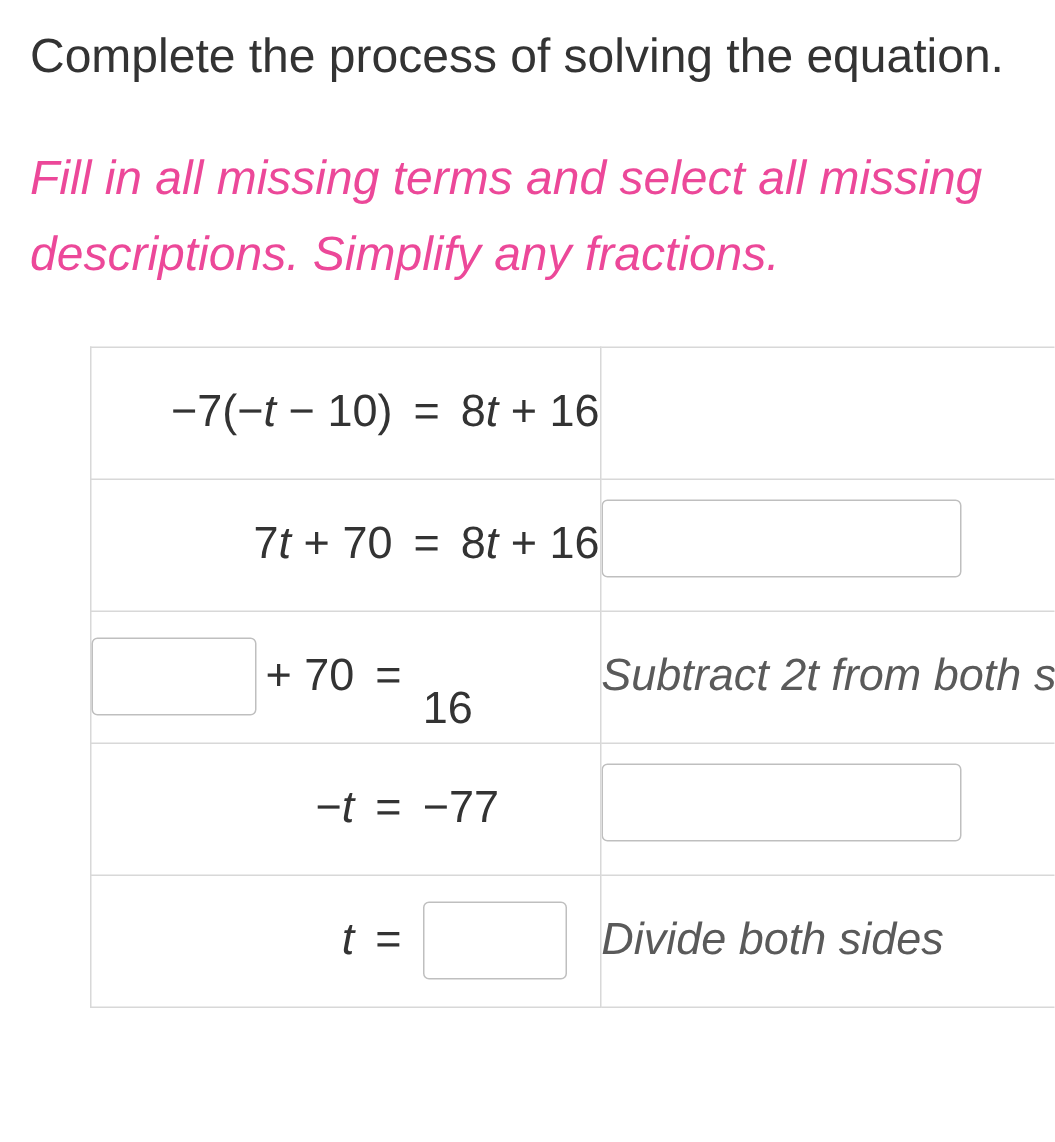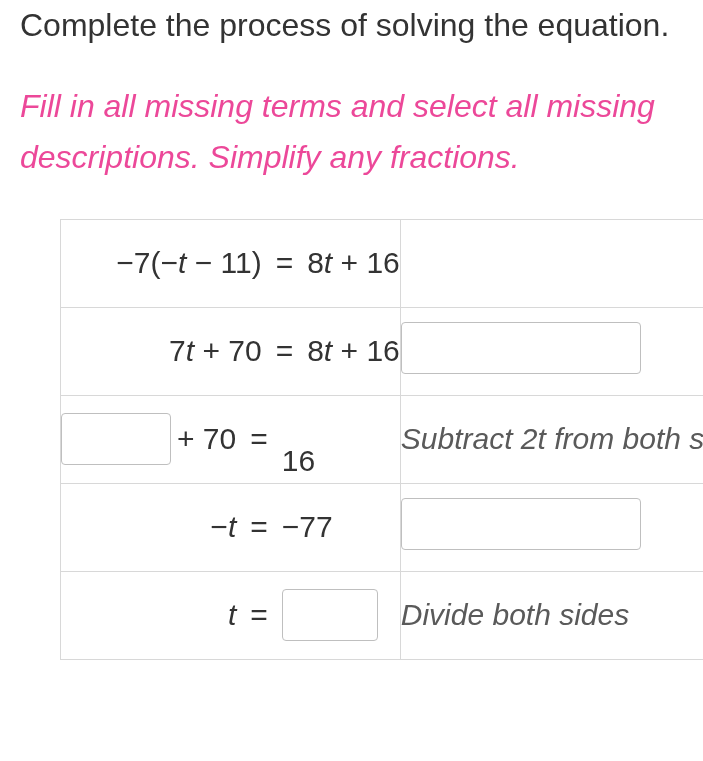--- a/index.html
+++ b/index.html
@@ -9,21 +9,21 @@
     }
     body {
       font-family: Verdana, Geneva, sans-serif;
       background: #ffffff;
       width: 703px;
       height: 761px;
       overflow: hidden;
       color: #333333;
     }
     .container {
-      padding: 0 20px 20px 20px;
+      padding: 12px 20px 20px 20px;
     }
     .instruction-main {
       font-size: 32px;
       line-height: 1.6;
       color: #333333;
       margin-bottom: 30px;
       font-weight: 400;
     }
     .instruction-detail {
       font-size: 32px;
@@ -121,21 +121,21 @@
   <p class="instruction-main">Complete the process of solving the equation.</p>
   <p class="instruction-detail">Fill in all missing terms and select all missing descriptions. Simplify any fractions.</p>
 
   <table class="work-table">
 
     <tbody>
         <tr class="top-row">
       <td class="eq-cell">
         <div class="eq-inner">
           <span class="lhs">
-            <span>−7(−</span><span class="var-t">t</span><span> − 11)</span>
+            <span>−7(−</span><span class="var-t">t</span><span> − 10)</span>
           </span>
           <span class="eq-sign">=</span>
           <span class="rhs">
             <span>8</span><span class="var-t">t</span><span> + 16</span>
           </span>
         </div>
       </td>
       <td class="desc-cell"></td>
     </tr>
 

